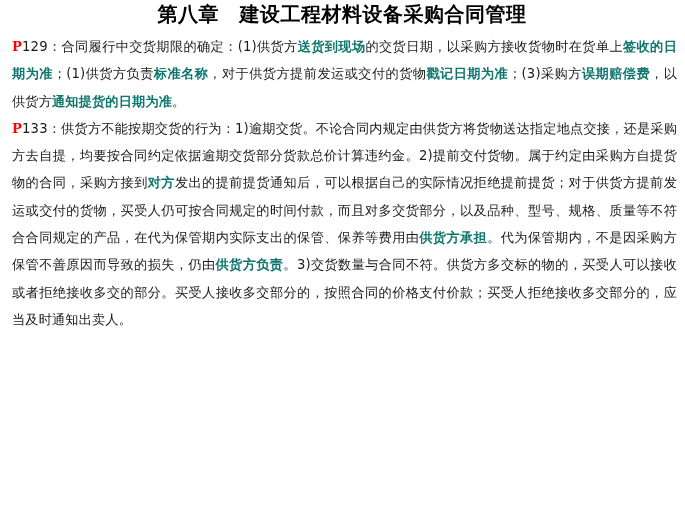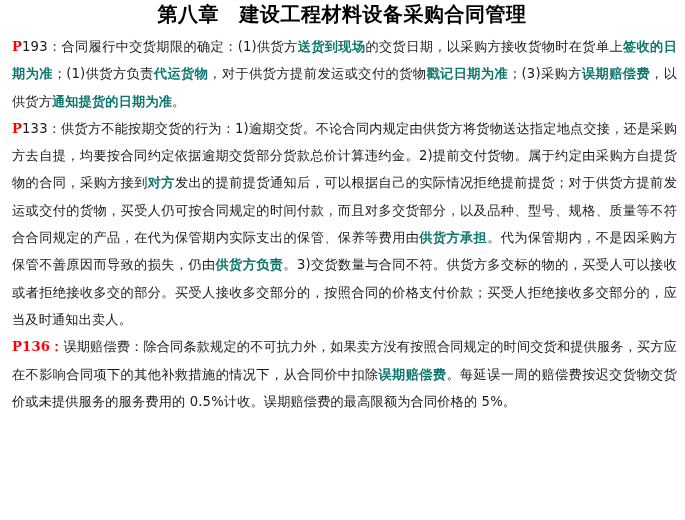--- a/index.html
+++ b/index.html
@@ -13,16 +13,15 @@
           letter-spacing: 0.15px; }
   .tag { color: #ff0000; font-weight: bold; font-family: "DejaVu Serif", "Liberation Serif", serif; }
   .hl { color: #0f766e; font-weight: bold; }
 </style>
 </head>
 <body>
 
 <div class="title">第八章　建设工程材料设备采购合同管理</div>
 
 <div class="doc">
-  <p class="para"><span class="tag">P</span><span>193：合同履行中交货期限的确定：(1)供货方</span><span class="hl">送货到现场</span><span>的交货日期，以采购方接收货物时在货单上</span><span class="hl">签收的日期为准</span><span>；(1)供货方负责</span><span class="hl">代运货物</span><span>，对于供货方提前发运或交付的货物</span><span class="hl">戳记日期为准</span><span>；(3)采购方</span><span class="hl">误期赔偿费</span><span>，以供货方</span><span class="hl">通知提货的日期为准</span><span>。</span></p>
+  <p class="para"><span class="tag">P</span><span>129：合同履行中交货期限的确定：(1)供货方</span><span class="hl">送货到现场</span><span>的交货日期，以采购方接收货物时在货单上</span><span class="hl">签收的日期为准</span><span>；(1)供货方负责</span><span class="hl">标准名称</span><span>，对于供货方提前发运或交付的货物</span><span class="hl">戳记日期为准</span><span>；(3)采购方</span><span class="hl">误期赔偿费</span><span>，以供货方</span><span class="hl">通知提货的日期为准</span><span>。</span></p>
   <p class="para"><span class="tag">P</span><span>133：供货方不能按期交货的行为：1)逾期交货。不论合同内规定由供货方将货物送达指定地点交接，还是采购方去自提，均要按合同约定依据逾期交货部分货款总价计算违约金。2)提前交付货物。属于约定由采购方自提货物的合同，采购方接到</span><span class="hl">对方</span><span>发出的提前提货通知后，可以根据自己的实际情况拒绝提前提货；对于供货方提前发运或交付的货物，买受人仍可按合同规定的时间付款，而且对多交货部分，以及品种、型号、规格、质量等不符合合同规定的产品，在代为保管期内实际支出的保管、保养等费用由</span><span class="hl">供货方承担</span><span>。代为保管期内，不是因采购方保管不善原因而导致的损失，仍由</span><span class="hl">供货方负责</span><span>。3)交货数量与合同不符。供货方多交标的物的，买受人可以接收或者拒绝接收多交的部分。买受人接收多交部分的，按照合同的价格支付价款；买受人拒绝接收多交部分的，应当及时通知出卖人。</span></p>
-  <p class="para"><span class="tag">P136：</span><span>误期赔偿费：除合同条款规定的不可抗力外，如果卖方没有按照合同规定的时间交货和提供服务，买方应在不影响合同项下的其他补救措施的情况下，从合同价中扣除</span><span class="hl">误期赔偿费</span><span>。每延误一周的赔偿费按迟交货物交货价或未提供服务的服务费用的 0.5%计收。误期赔偿费的最高限额为合同价格的 5%。</span></p>
 </div>
 
 </body></html>

